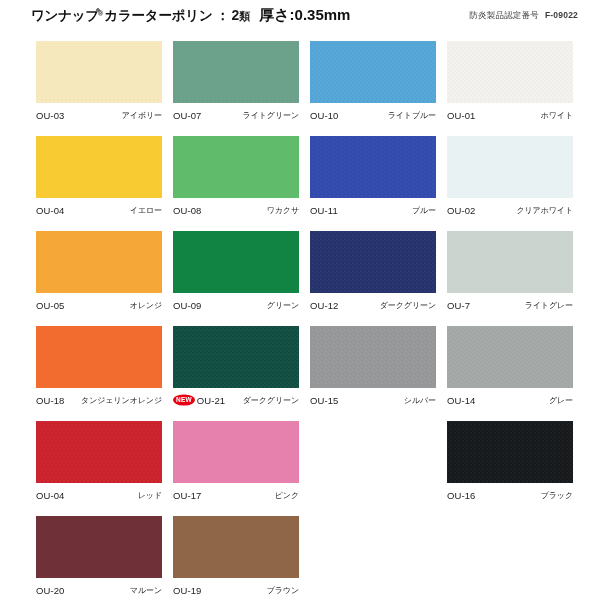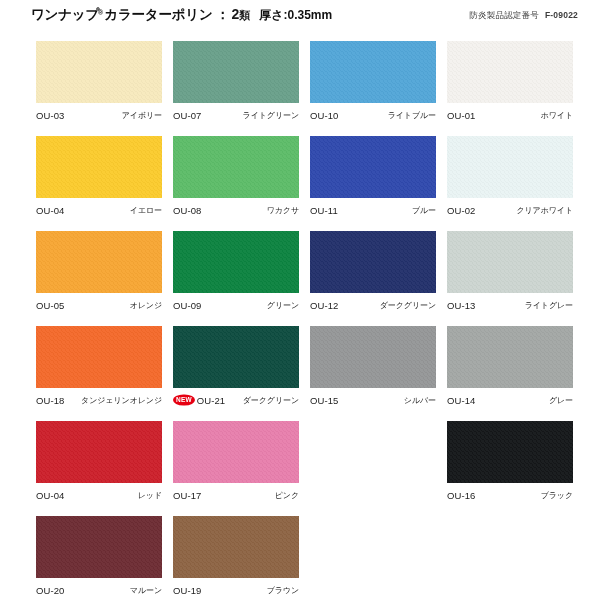--- a/index.html
+++ b/index.html
@@ -57,21 +57,21 @@
   .title-class-num {
     font-size: 14px;
     font-weight: bold;
     margin-left: 2px;
   }
   .title-class-suffix {
     font-size: 11px;
     font-weight: bold;
   }
   .title-thickness {
-    font-size: 12px;
+    font-size: 15px;
     font-weight: bold;
     margin-left: 9px;
     color: #111111;
   }
   .cert {
     position: absolute;
     right: 22px;
     top: 10px;
     font-size: 8.5px;
     color: #3d3d3d;
@@ -276,21 +276,21 @@
             <span class="code">
               <span>OU-12</span>
             </span>
             <span class="name">ダークグリーン</span>
           </div>
         </div>
         <div class="cell">
           <div class="swatch" style="background-color: rgb(204, 213, 208);"></div>
           <div class="caption">
             <span class="code">
-              <span>OU-13</span>
+              <span>OU-7</span>
             </span>
             <span class="name">ライトグレー</span>
           </div>
         </div>
       </div>
       <div class="row">
         <div class="cell">
           <div class="swatch" style="background-color: rgb(244, 105, 42);"></div>
           <div class="caption">
             <span class="code">

